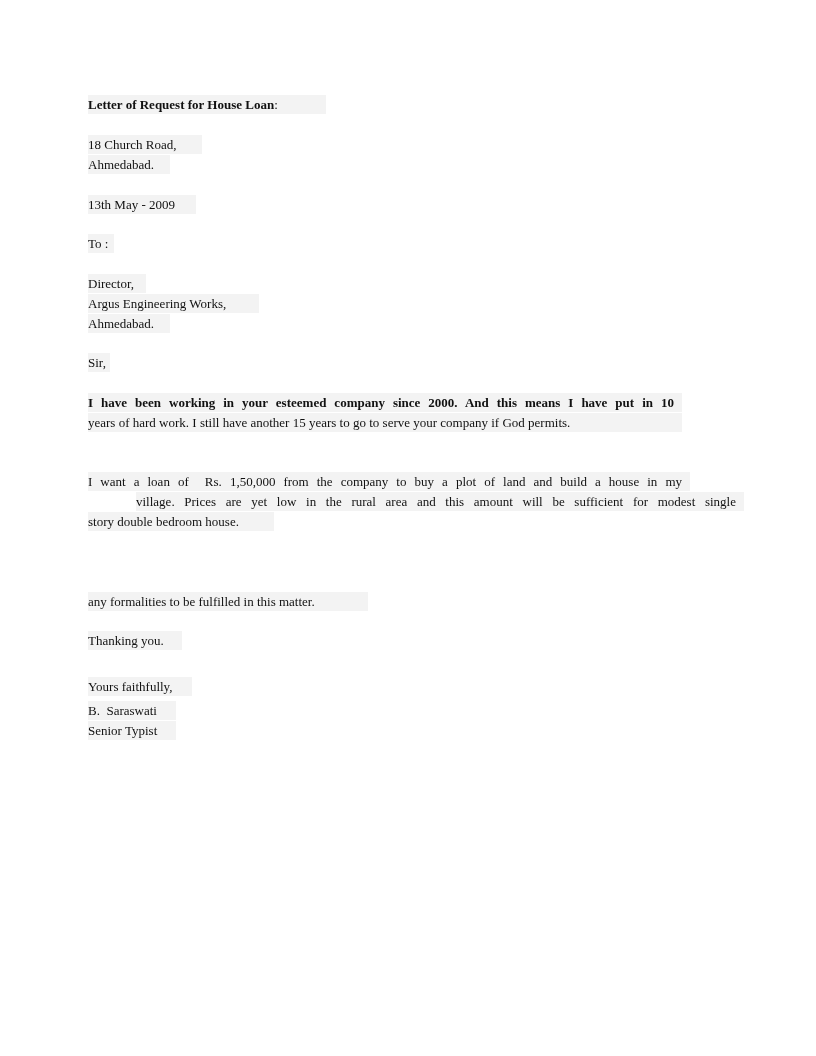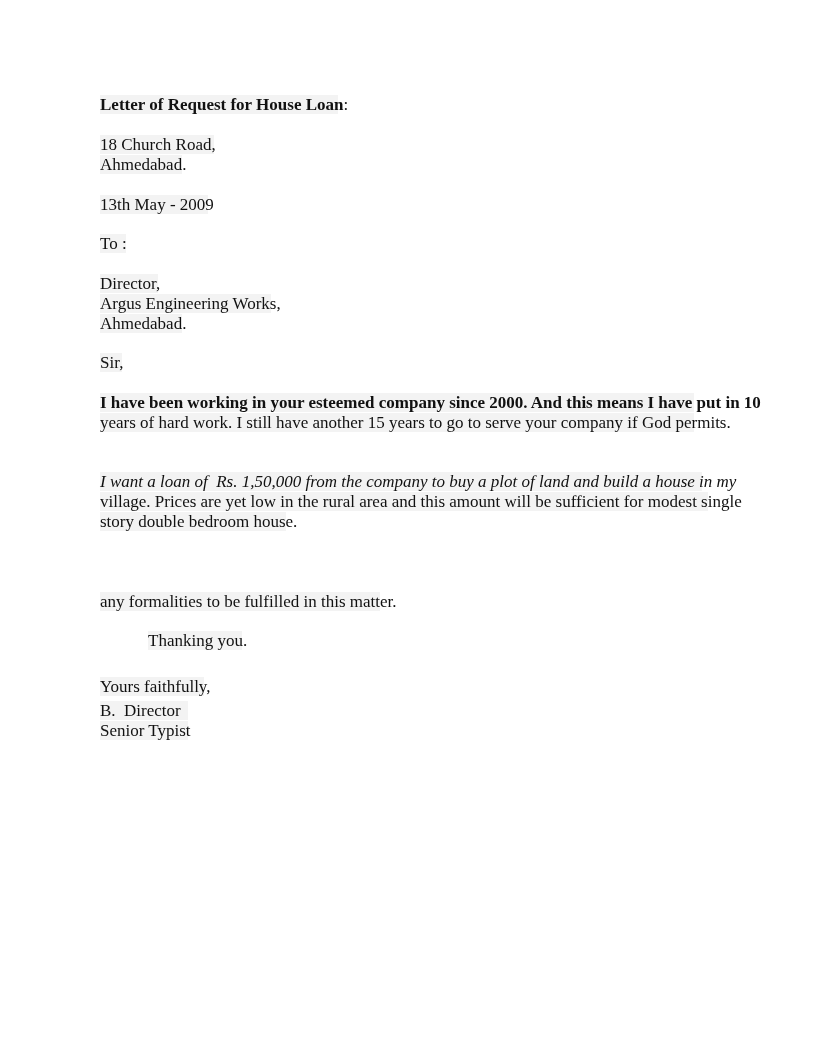--- a/index.html
+++ b/index.html
@@ -1,22 +1,22 @@
 <!DOCTYPE html>
 <html><head>
 <meta charset="utf-8">
 <style>
   html, body { margin: 0; padding: 0; background: #ffffff; }
   body { width: 816px; height: 1056px; position: relative; overflow: hidden; }
   .page { position: absolute; left: 0; top: 0; width: 816px; height: 1056px; }
   .ln {
     position: absolute;
-    left: 100px;
+    left: 88px;
     font-family: "Liberation Serif", "DejaVu Serif", serif;
-    font-size: 17px;
+    font-size: 13px;
     color: #111;
     white-space: pre;
     line-height: 19px;
     height: 19px;
     background: #f3f3f3;
     padding-right: 8px;
   }
   .bold { font-weight: bold; }
   .just { text-align: justify; text-align-last: justify; }
 </style>
@@ -35,24 +35,24 @@
 
   <div class="ln" style="top:274px;width:50px;">Director,</div>
   <div class="ln" style="top:294px;width:163px;">Argus Engineering Works,</div>
   <div class="ln" style="top:314px;width:74px;">Ahmedabad.</div>
 
   <div class="ln" style="top:353px;width:14px;">Sir,</div>
 
   <div class="ln just" style="top:393px;width:586px;font-weight:bold;">I have been working in your esteemed company since 2000. And this means I have put in 10</div>
   <div class="ln" style="top:413px;width:586px;">years of hard work. I still have another 15 years to go to serve your company if God permits.</div>
 
-  <div class="ln just" style="top:472px;width:594px;font-style:italic;">I want a loan of  Rs. 1,50,000 from the company to buy a plot of land and build a house in my</div>
-  <div class="ln just" style="top:492px;width:600px;">village. Prices are yet low in the rural area and this amount will be sufficient for modest single</div>
+  <div class="ln just" style="top:472px;width:594px;">I want a loan of  Rs. 1,50,000 from the company to buy a plot of land and build a house in my</div>
+  <div class="ln just" style="top:492px;width:600px;margin-left:48px;">village. Prices are yet low in the rural area and this amount will be sufficient for modest single</div>
   <div class="ln" style="top:512px;width:178px;">story double bedroom house.</div>
 
   <div class="ln" style="top:592px;width:272px;">any formalities to be fulfilled in this matter.</div>
 
-  <div class="ln" style="top:631px;width:86px;margin-left:48px;">Thanking you.</div>
+  <div class="ln" style="top:631px;width:86px;">Thanking you.</div>
   <div class="ln" style="top:661px;width:96px;margin-top:16px;">Yours faithfully,</div>
 
-  <div class="ln" style="top:701px;width:80px;">B.  Director</div>
+  <div class="ln" style="top:701px;width:80px;">B.  Saraswati</div>
   <div class="ln" style="top:721px;width:80px;">Senior Typist</div>
 </div>
 
 </body></html>

